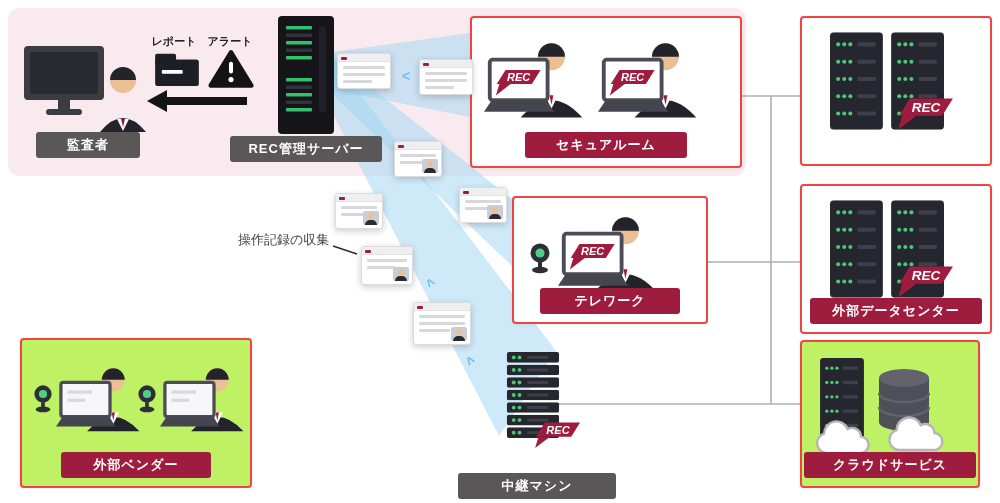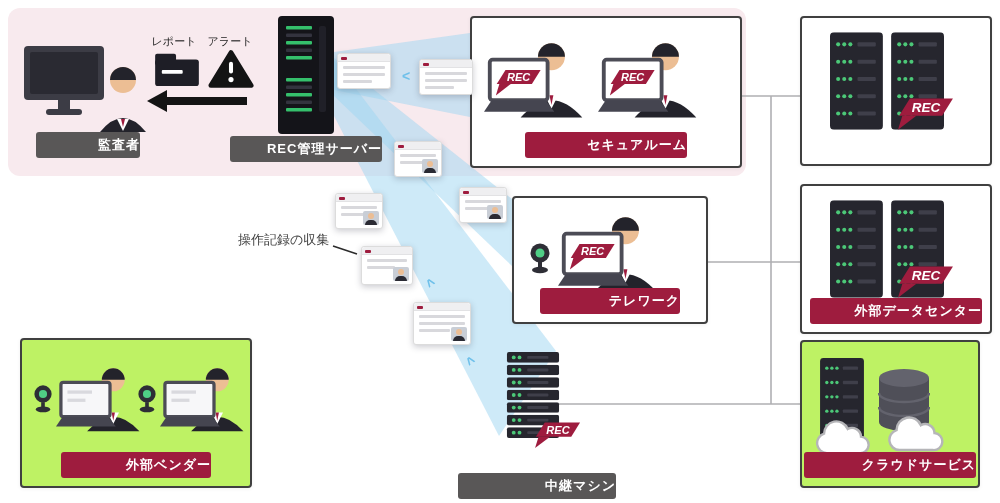--- a/index.html
+++ b/index.html
@@ -3,27 +3,27 @@
 <meta charset="utf-8">
 <style>
   * { margin:0; padding:0; box-sizing:border-box; }
   body { background:#fff; font-family:"Liberation Sans","DejaVu Sans",sans-serif; }
   .stage { position:relative; width:1000px; height:503px; background:#fff; overflow:hidden; }
   .abs { position:absolute; }
   .panel-pink { position:absolute; left:8px; top:8px; width:738px; height:168px; background:#f8eaee; border-radius:12px; }
   .overlay { position:absolute; left:0; top:0; pointer-events:none; }
   .beam { fill:#9ed6f2; opacity:.5; }
   .chev { fill:#6fc0ea; font-size:14px; font-weight:bold; }
-  .node-box { position:absolute; border:2px solid #404040; border-radius:4px; background:#fff; box-shadow:0 1px 4px rgba(0,0,0,.06); }
+  .node-box { position:absolute; border:2px solid #ef4444; border-radius:4px; background:#fff; box-shadow:0 1px 4px rgba(0,0,0,.06); }
   .node-box.graybg { background:#bef264; }
-  .badge { position:absolute; color:#fff; font-weight:bold; font-size:13px; height:26px; line-height:26px; text-align:right; border-radius:3px; white-space:nowrap; letter-spacing:1px; }
+  .badge { position:absolute; color:#fff; font-weight:bold; font-size:13px; height:26px; line-height:26px; text-align:center; border-radius:3px; white-space:nowrap; letter-spacing:1px; }
   .badge.red { background:#9e1c3e; }
   .badge.gray { background:#595757; }
   .badge.center { left:50%; transform:translateX(-50%); bottom:8px; }
-  .minilabel { position:absolute; font-size:11px; font-weight:normal; color:#222; text-align:center; white-space:nowrap; }
+  .minilabel { position:absolute; font-size:11px; font-weight:bold; color:#222; text-align:center; white-space:nowrap; }
   .note { position:absolute; font-size:13px; font-weight:normal; color:#404040; white-space:nowrap; }
   svg text { font-family:"Liberation Sans","DejaVu Sans",sans-serif; }
   
   .card { position:absolute; background:#fff; border:1px solid #dcdcdc; border-radius:3px; box-shadow:0 2px 6px rgba(50,50,70,.25); z-index:6; }
   .cbar { height:8px; background:#efeff1; border-bottom:1px solid #e2e2e4; border-radius:3px 3px 0 0; position:relative; }
   .cdot { position:absolute; left:3px; top:2.5px; width:6px; height:3px; background:#9e1c3e; border-radius:1px; }
   .cline { height:3px; background:#d8d8dc; margin:4px 5px 0 5px; border-radius:1px; }
   .cline.short { width:55%; }
   .cface { position:absolute; right:3px; bottom:3px; width:16px; height:14px; background:#c9ced6; border-radius:2px; overflow:hidden; }
   .chead { position:absolute; left:50%; top:2px; transform:translateX(-50%); width:6px; height:6px; border-radius:50%; background:#ecbe94; }

